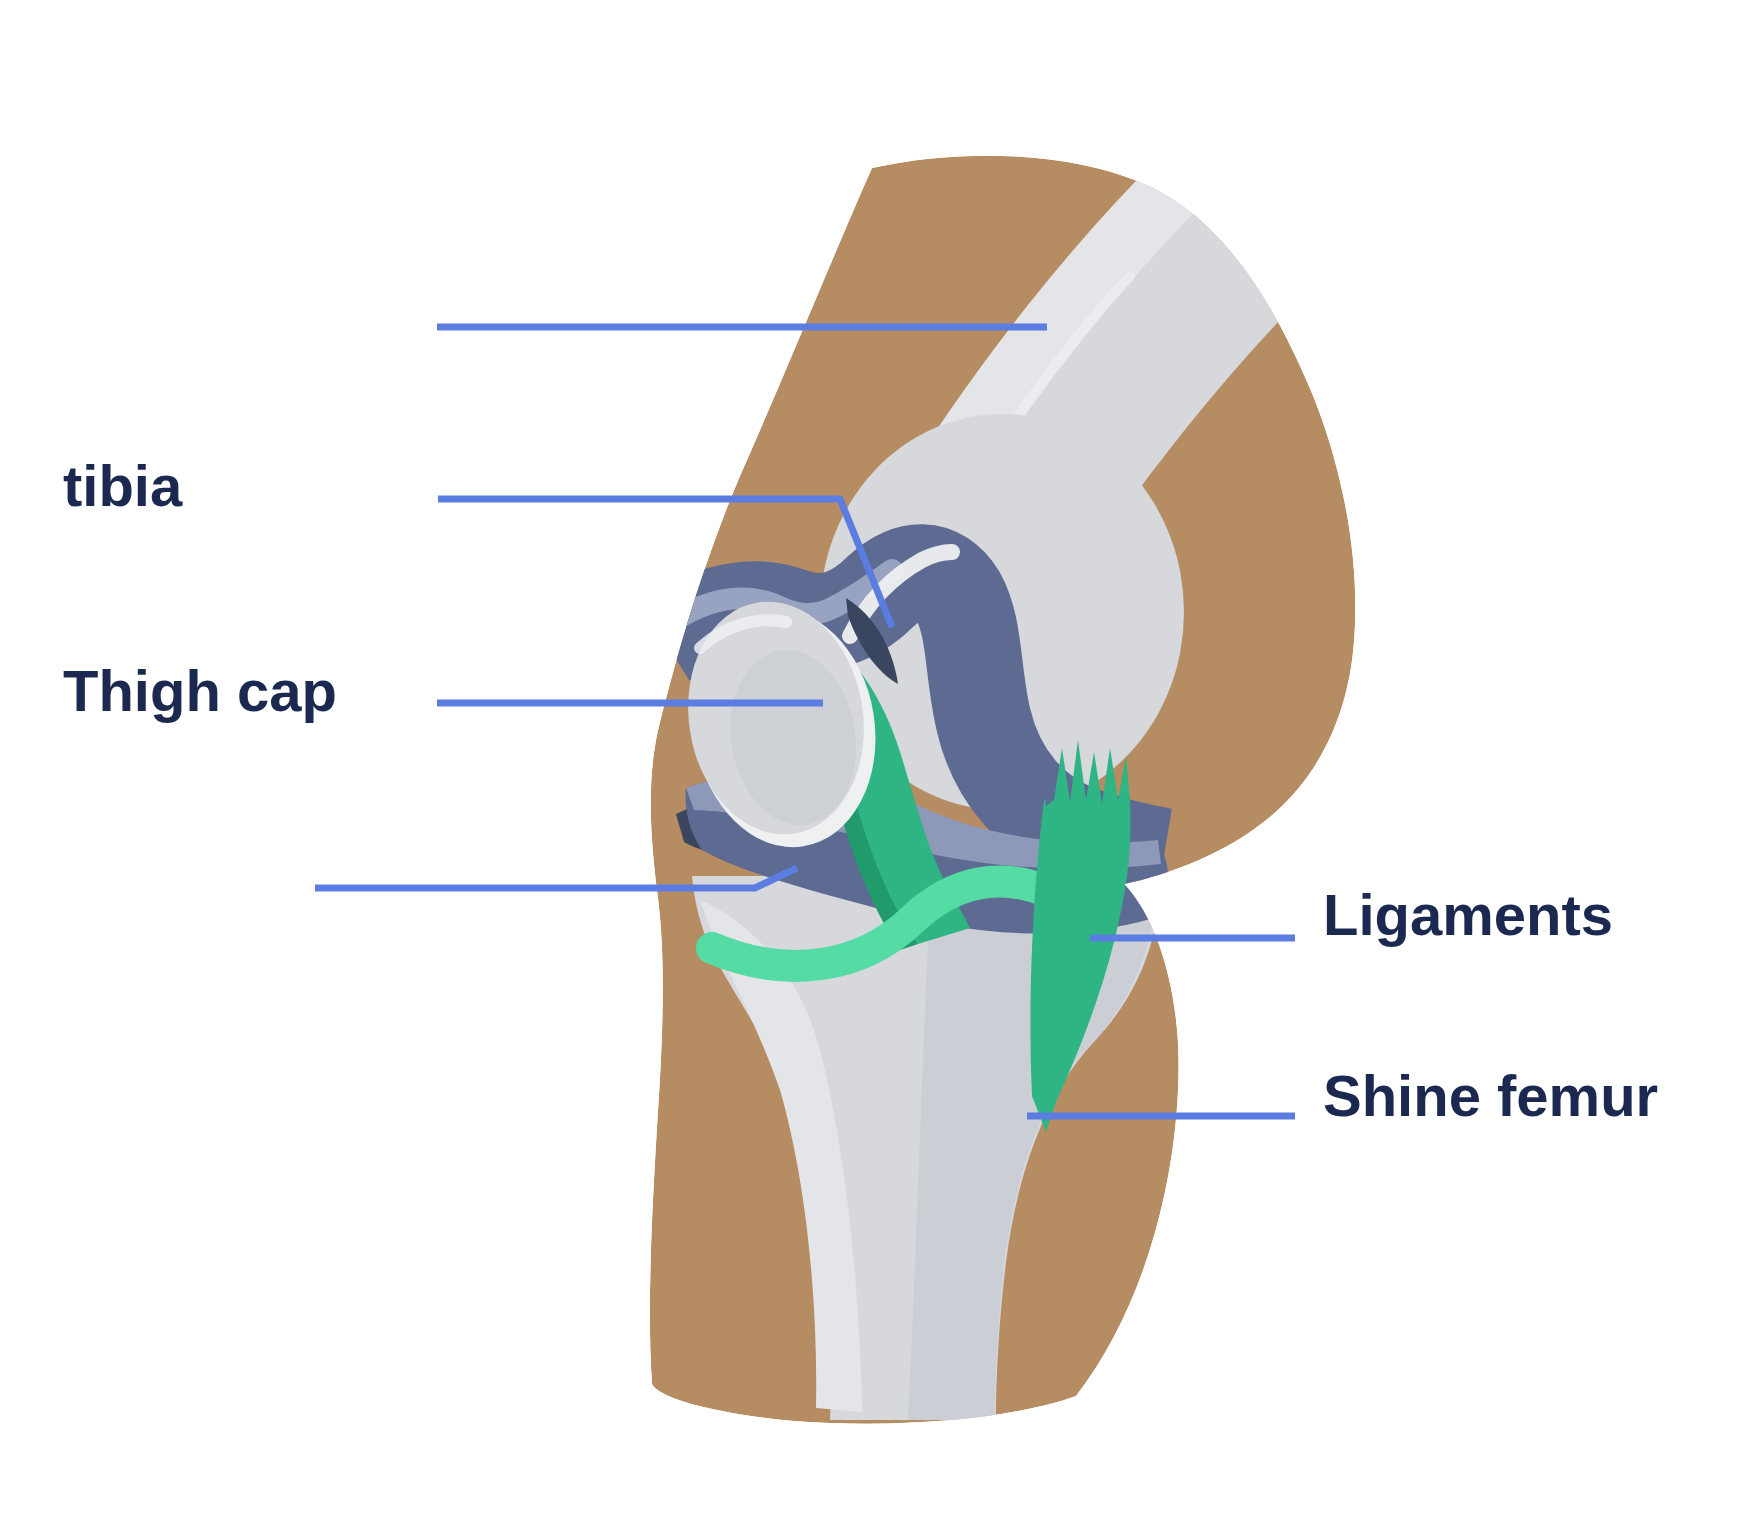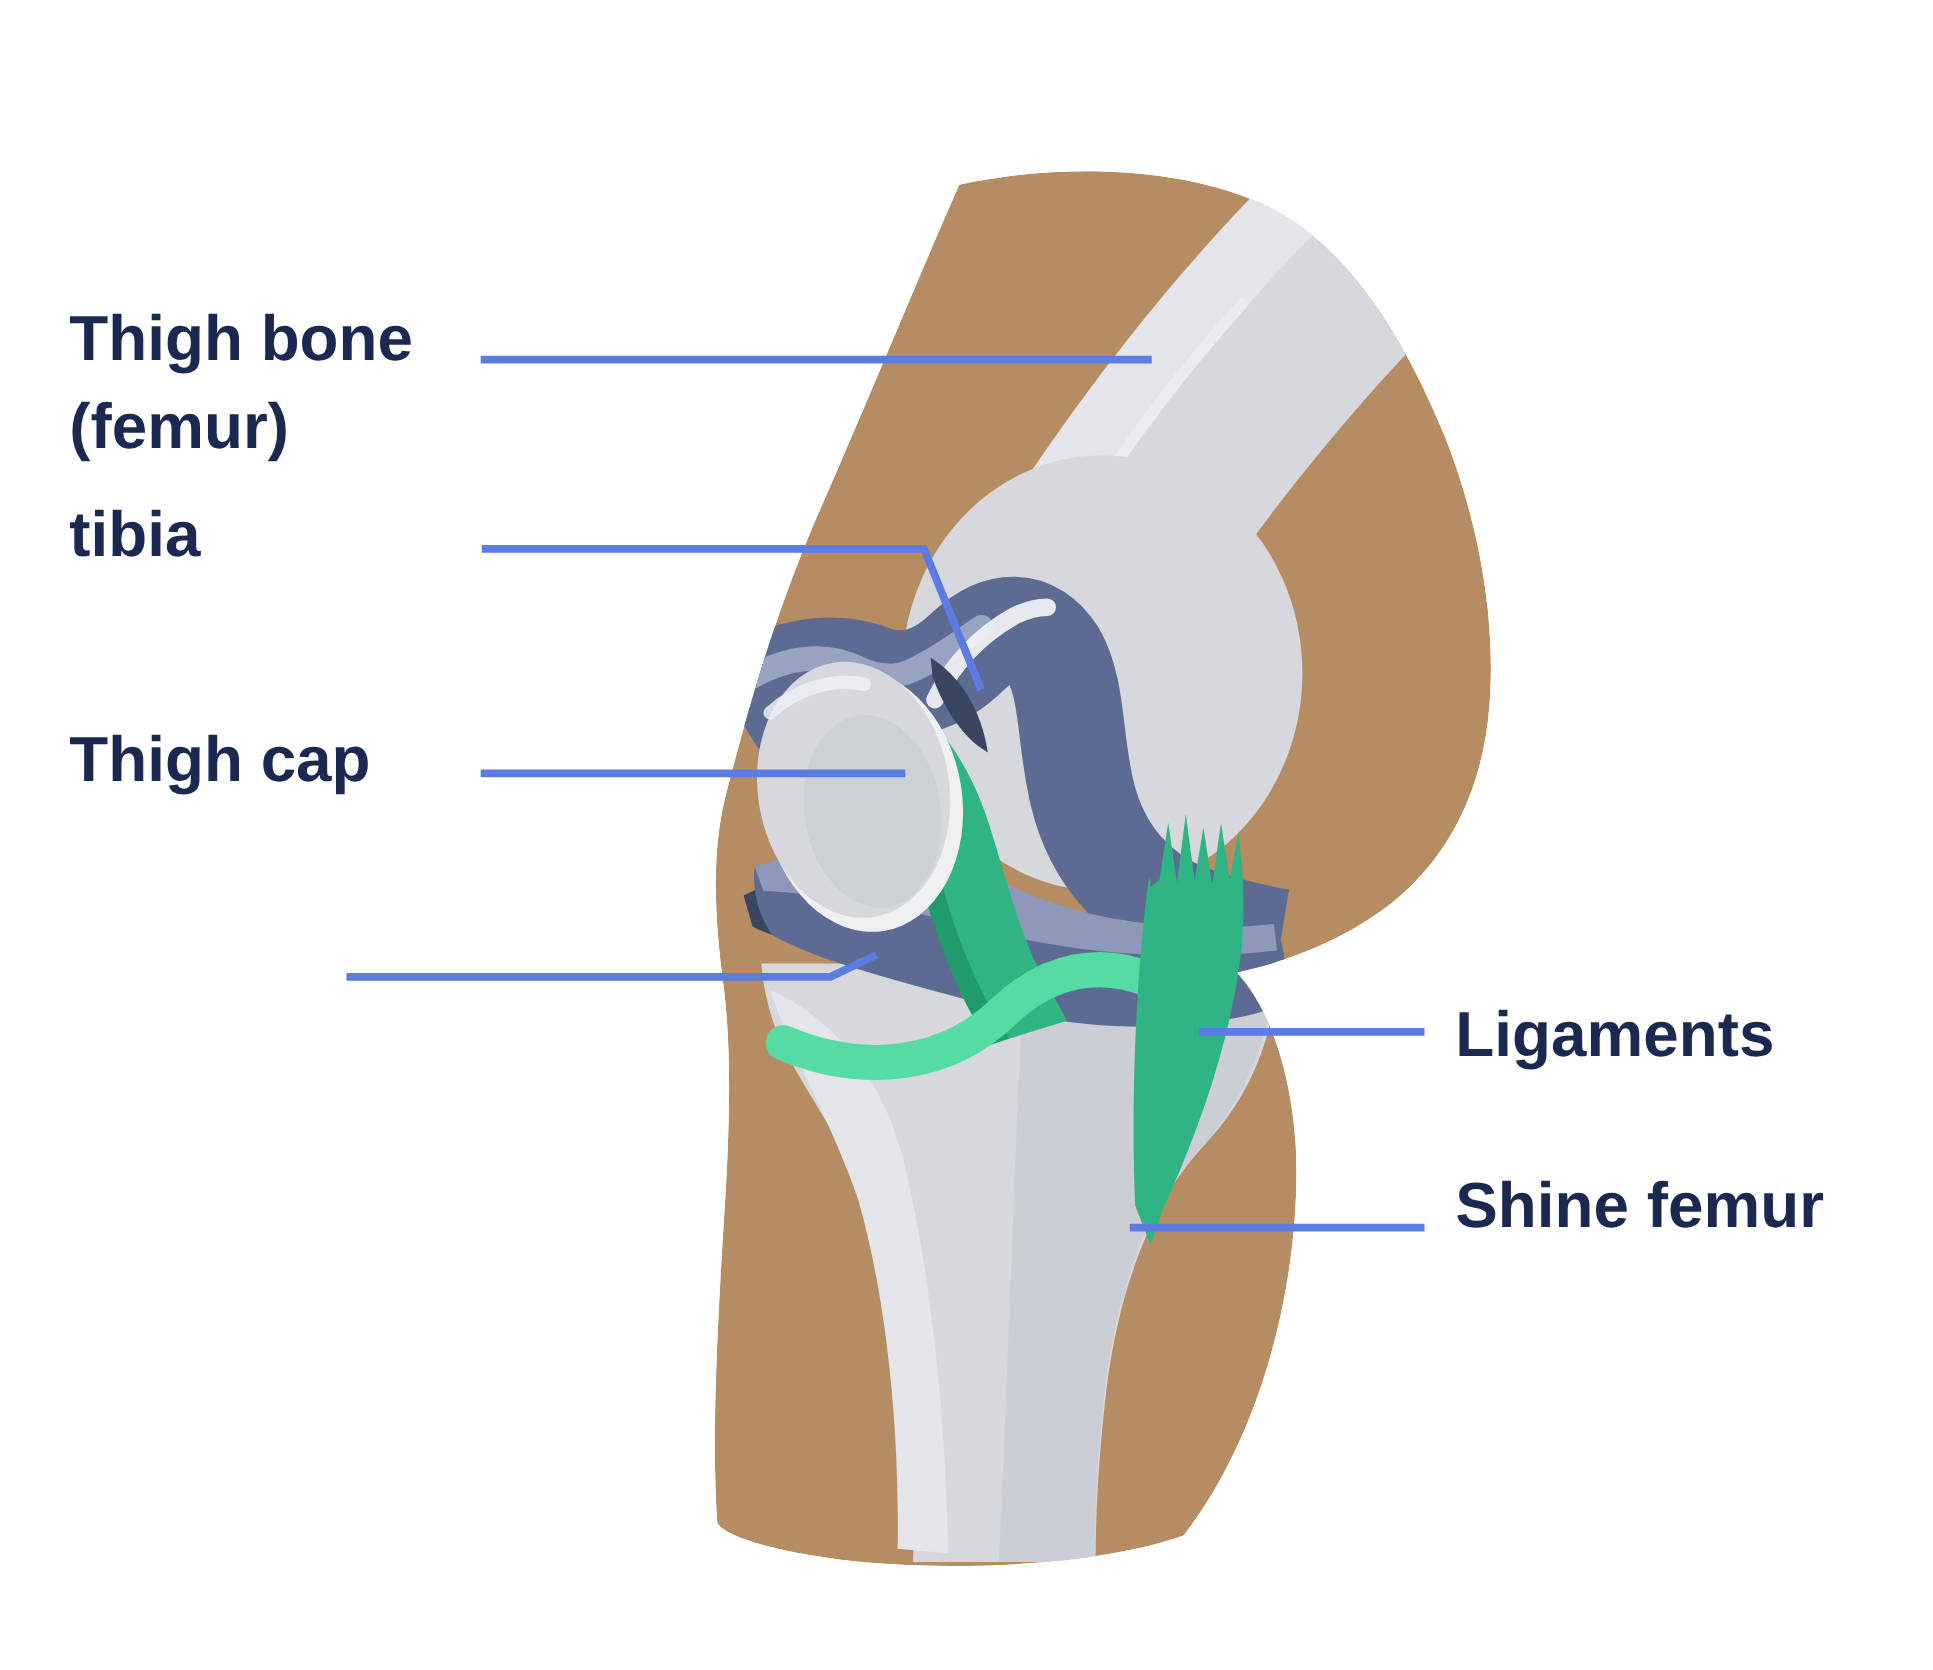--- a/index.html
+++ b/index.html
@@ -114,35 +114,31 @@
     <g fill="none" style="stroke:var(--pointer)" stroke-width="7">
       <path d="M 437 327 H 1047"></path>
       <path d="M 438 499 H 840 L 892 627"></path>
       <path d="M 437 703 H 823"></path>
       <path d="M 315 888 H 755 L 797 868"></path>
       <path d="M 1090 938 H 1295"></path>
       <path d="M 1027 1116 H 1295"></path>
     </g>
   </svg>
 
-  <div class="label" style="left:63px;top:268px">
-    <div>Thigh bone</div>
-    <div>(femur)</div>
-  </div>
 
   <div class="label" style="left:63px;top:446px">
     <div>tibia</div>
   </div>
 
   <div class="label" style="left:63px;top:651px">
     <div>Thigh cap</div>
   </div>
 
 
-  <div class="label" style="left:1323px;top:901px">
+  <div class="label" style="left:1323px;top:875px">
     <div>Ligaments</div>
   </div>
 
   <div class="label" style="left:1323px;top:1056px">
     <div>Shine femur</div>
   </div>
 
 </div>
 
 </body></html>

